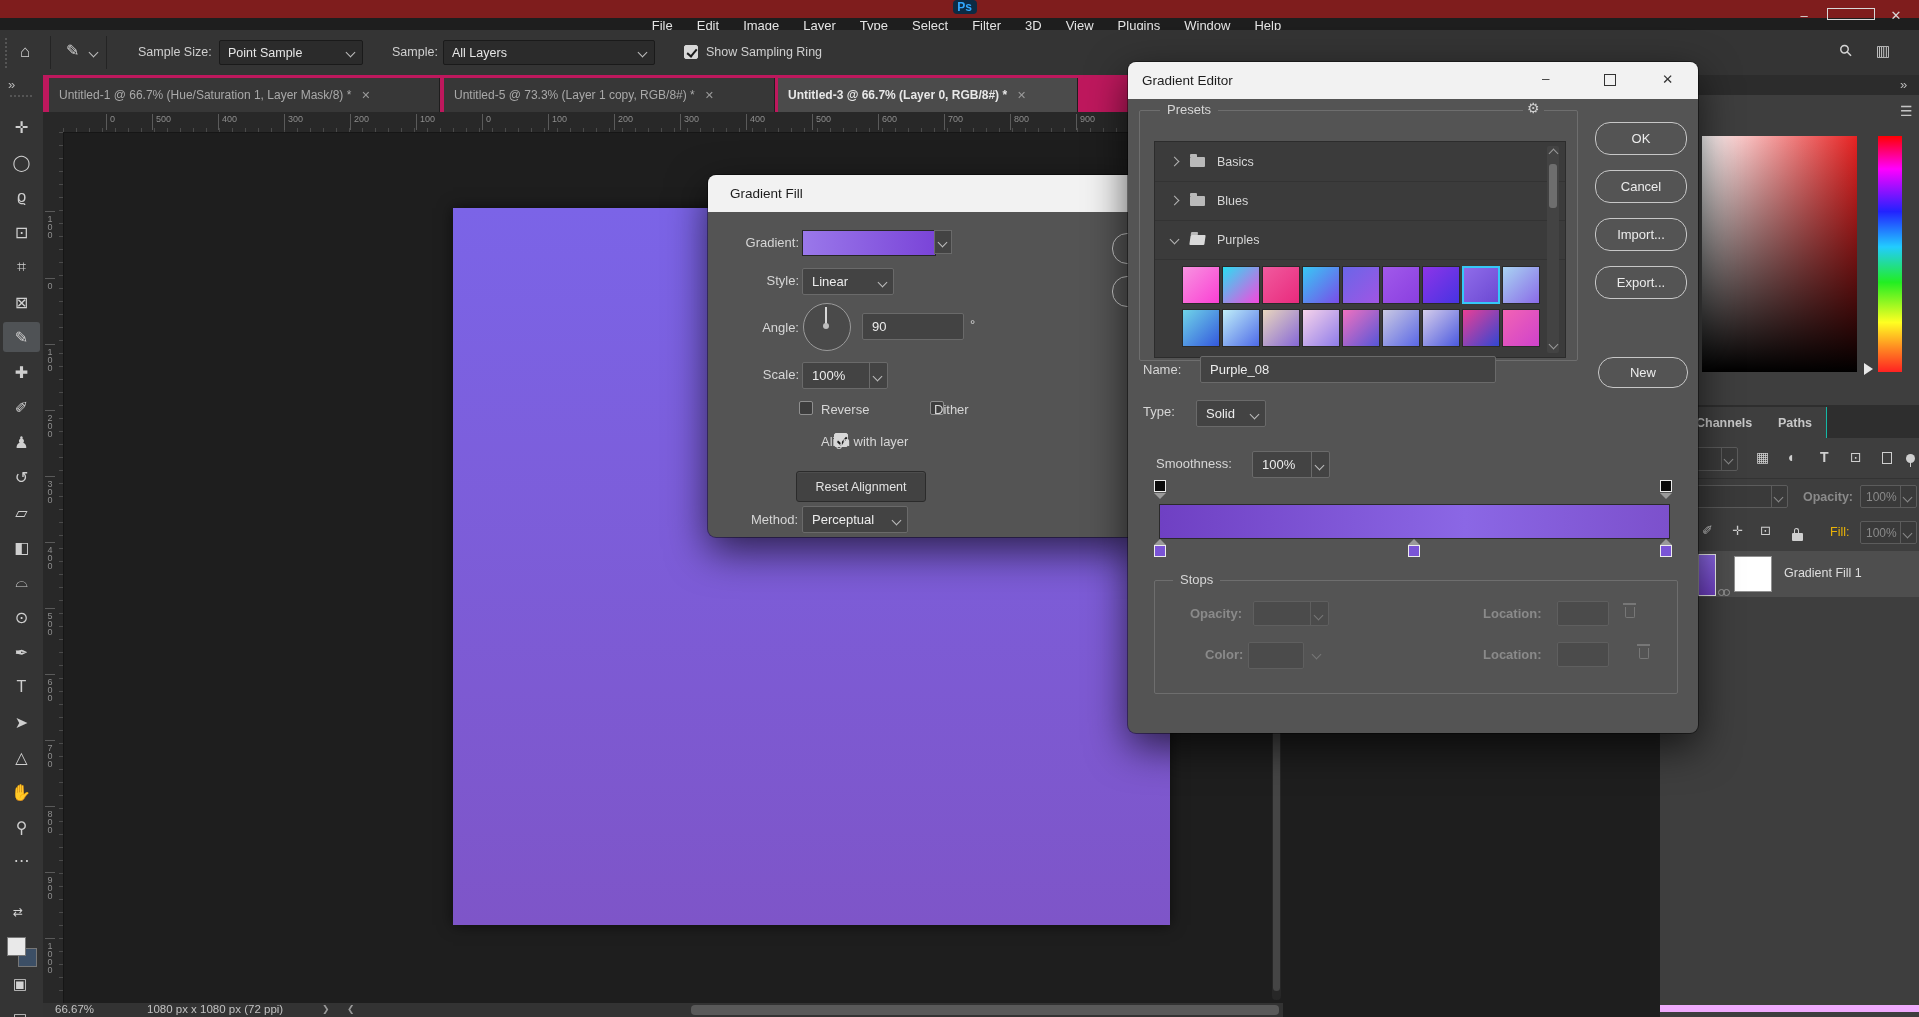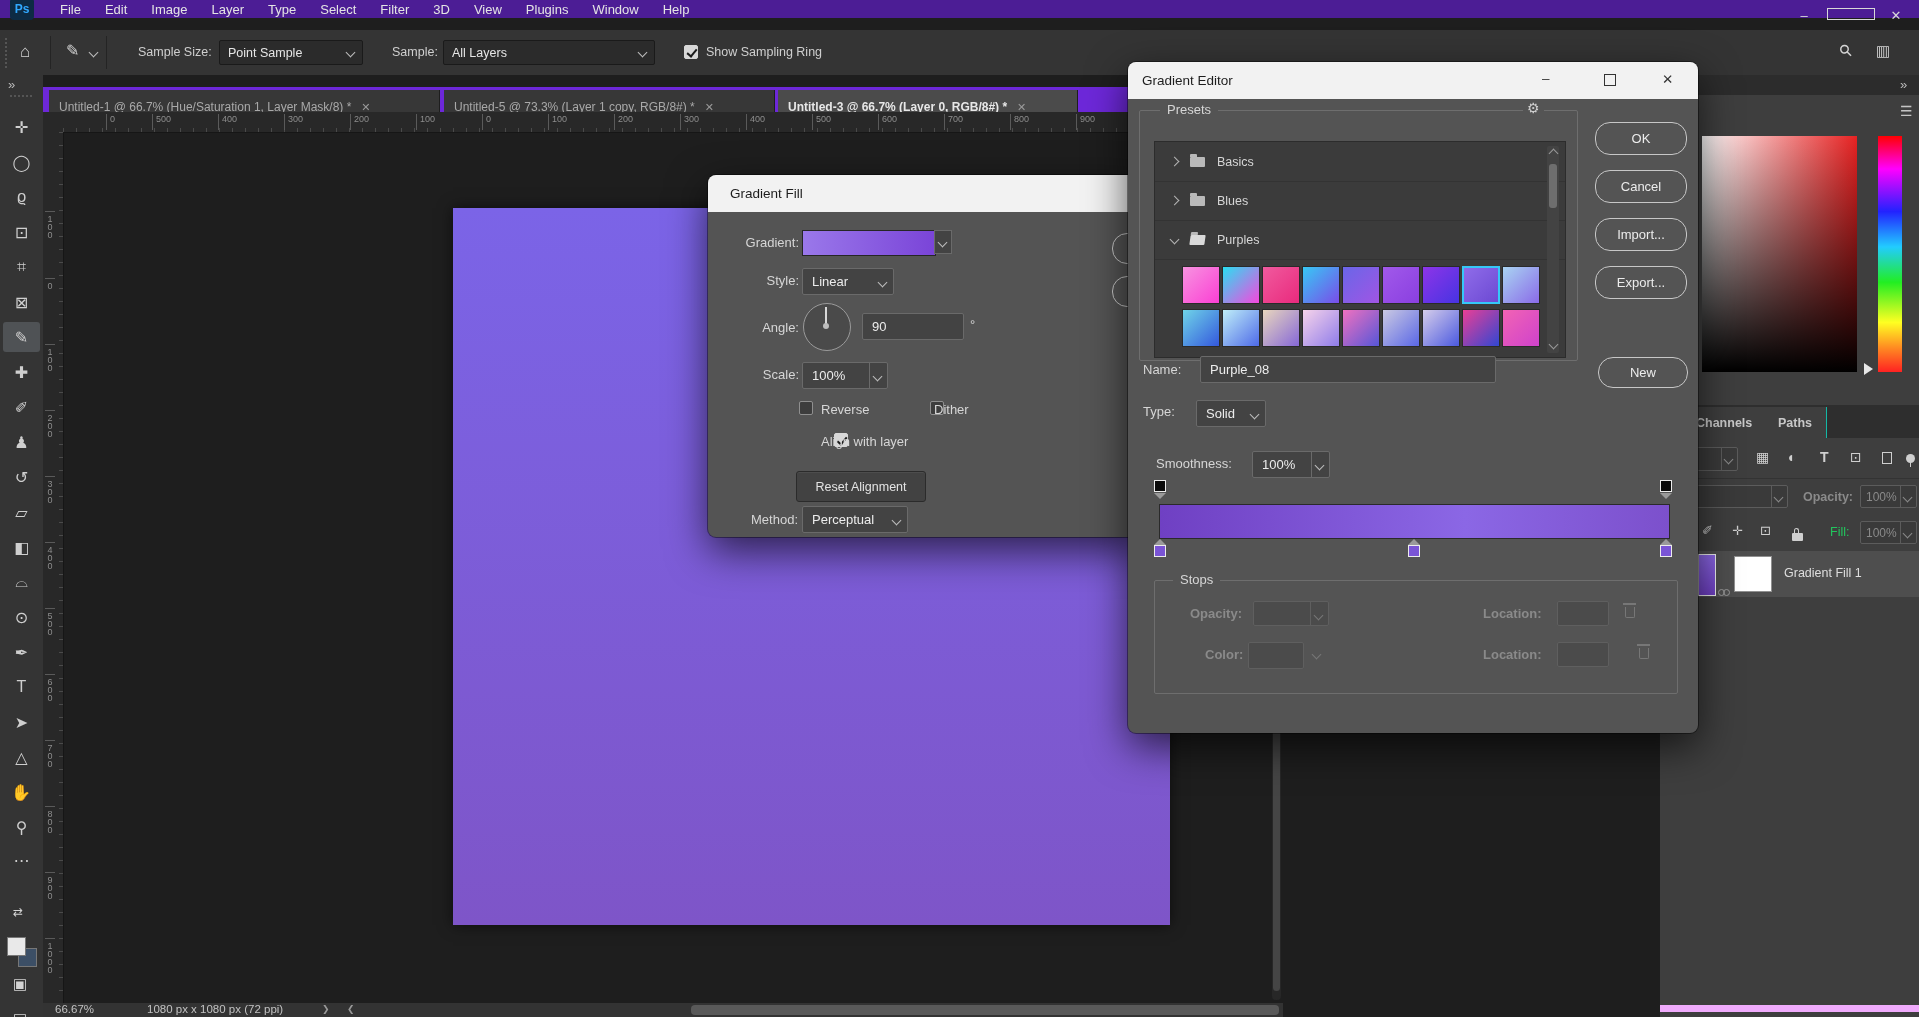--- a/index.html
+++ b/index.html
@@ -2,22 +2,22 @@
 <html><head>
 <meta charset="utf-8">
 <style>
   html,body{margin:0;padding:0;background:#111;}
   #root{position:relative;width:1919px;height:1017px;overflow:hidden;
         font-family:"Liberation Sans","DejaVu Sans",sans-serif;
         background:#1e1e1e;color:#d8d8d8;font-size:13px;
         -webkit-font-smoothing:antialiased;}
   .abs{position:absolute;}
   
-  #menubar{position:absolute;left:0;top:0;width:1919px;height:18px;background:#4c1d95;
-           display:flex;align-items:center;}
+  #menubar{position:absolute;left:0;top:0;width:1919px;height:18px;background:#7f1d1d;
+           display:flex;align-items:center;flex-direction:column;}
   #pslogo{width:24px;height:22px;margin-left:10px;background:#0d2b44;border-radius:4px;
           color:#31a8ff;font-weight:bold;font-size:12px;display:flex;align-items:center;justify-content:center;}
   #menus{display:flex;gap:0;margin-left:14px;}
   #menus .menu-item{padding:4px 12px;color:#e4e4e4;font-size:13px;cursor:default;}
   #winctl{position:absolute;right:0;top:0;height:30px;display:flex;align-items:center;}
   #winctl span{width:46px;text-align:center;color:#d8d8d8;font-size:13px;}
   .maxbox{display:inline-block;width:10px;height:10px;border:1.2px solid #d8d8d8;}
   
   #optionsbar{position:absolute;left:0;top:30px;width:1919px;height:45px;background:#343434;
               border-bottom:1px solid #1c1c1c;}
@@ -38,21 +38,21 @@
   .toolglyph{color:#d4d4d4;}
   .sep-v{position:absolute;width:1px;background:#242424;}
   
   #toolbar{position:absolute;left:0;top:75px;width:43px;height:942px;background:#343434;
            border-right:1px solid #242424;}
   #toolbar .tool{position:absolute;left:0;width:43px;height:30px;display:flex;align-items:center;
                  justify-content:center;color:#cfcfcf;font-size:16px;}
   #toolbar .tool.selected{background:#4f5255;border-radius:3px;left:3px;width:37px;}
   
   #docwin{position:absolute;left:43px;top:75px;width:1240px;height:942px;background:#1e1e1e;}
-  #tabbar{position:absolute;left:0;top:12px;width:1240px;height:37px;background:#6d28d9;}
+  #tabbar{position:absolute;left:0;top:0;width:1240px;height:37px;background:#be185d;}
   .tab{position:absolute;top:3px;height:34px;background:#373737;color:#a9a9a9;font-size:12px;
        display:flex;align-items:center;padding:0 10px;box-sizing:border-box;border-right:1px solid #1e1e1e;}
   .tab.active{background:#4b4b4b;color:#e8e8e8;font-weight:bold;}
   .tab .tabx{margin-left:10px;font-size:11px;color:#9a9a9a;}
   #rulercorner{position:absolute;left:0;top:37px;width:20px;height:20px;background:#282828;
                border-right:1px solid #161616;border-bottom:1px solid #161616;}
   #hruler{position:absolute;left:20px;top:37px;width:1220px;height:20px;background:#282828;
           border-bottom:1px solid #161616;
           background-image:repeating-linear-gradient(to right,#4a4a4a 0 1px,transparent 1px 13px);
           background-size:100% 4px;background-position:0 16px;background-repeat:no-repeat;}
@@ -402,21 +402,21 @@
               <span class="chev"></span>
             </span>
         </div>
       </div>
 
       <div class="prow" style="top:76px;height:37px;">
         <span class="picon" style="left:42px;top:9px;font-size:13px;">✐</span>
         <span class="picon" style="left:72px;top:9px;font-size:13px;">✛</span>
         <span class="picon" style="left:100px;top:9px;font-size:13px;">⊡</span>
         <span class="ic-lock abs" style="left:132px;top:15px;"></span>
-        <span class="abs" style="left:170px;top:11px;font-size:12.5px;color:#22c55e;">Fill:</span>
+        <span class="abs" style="left:170px;top:11px;font-size:12.5px;color:#eab308;">Fill:</span>
         <div class="dfield" style="left:200px;top:7px;width:57px;height:23px;">
           <span>100%</span>
             <span class="chevseg">
               <span class="chev"></span>
             </span>
         </div>
       </div>
 
       <div class="layerrow selected" style="top:113px;height:46px;">
         <div class="abs" style="left:38px;top:3px;width:16px;height:40px;border:1px solid #eee;background:linear-gradient(to bottom,#8b67e5,#6f40c3);"></div>

